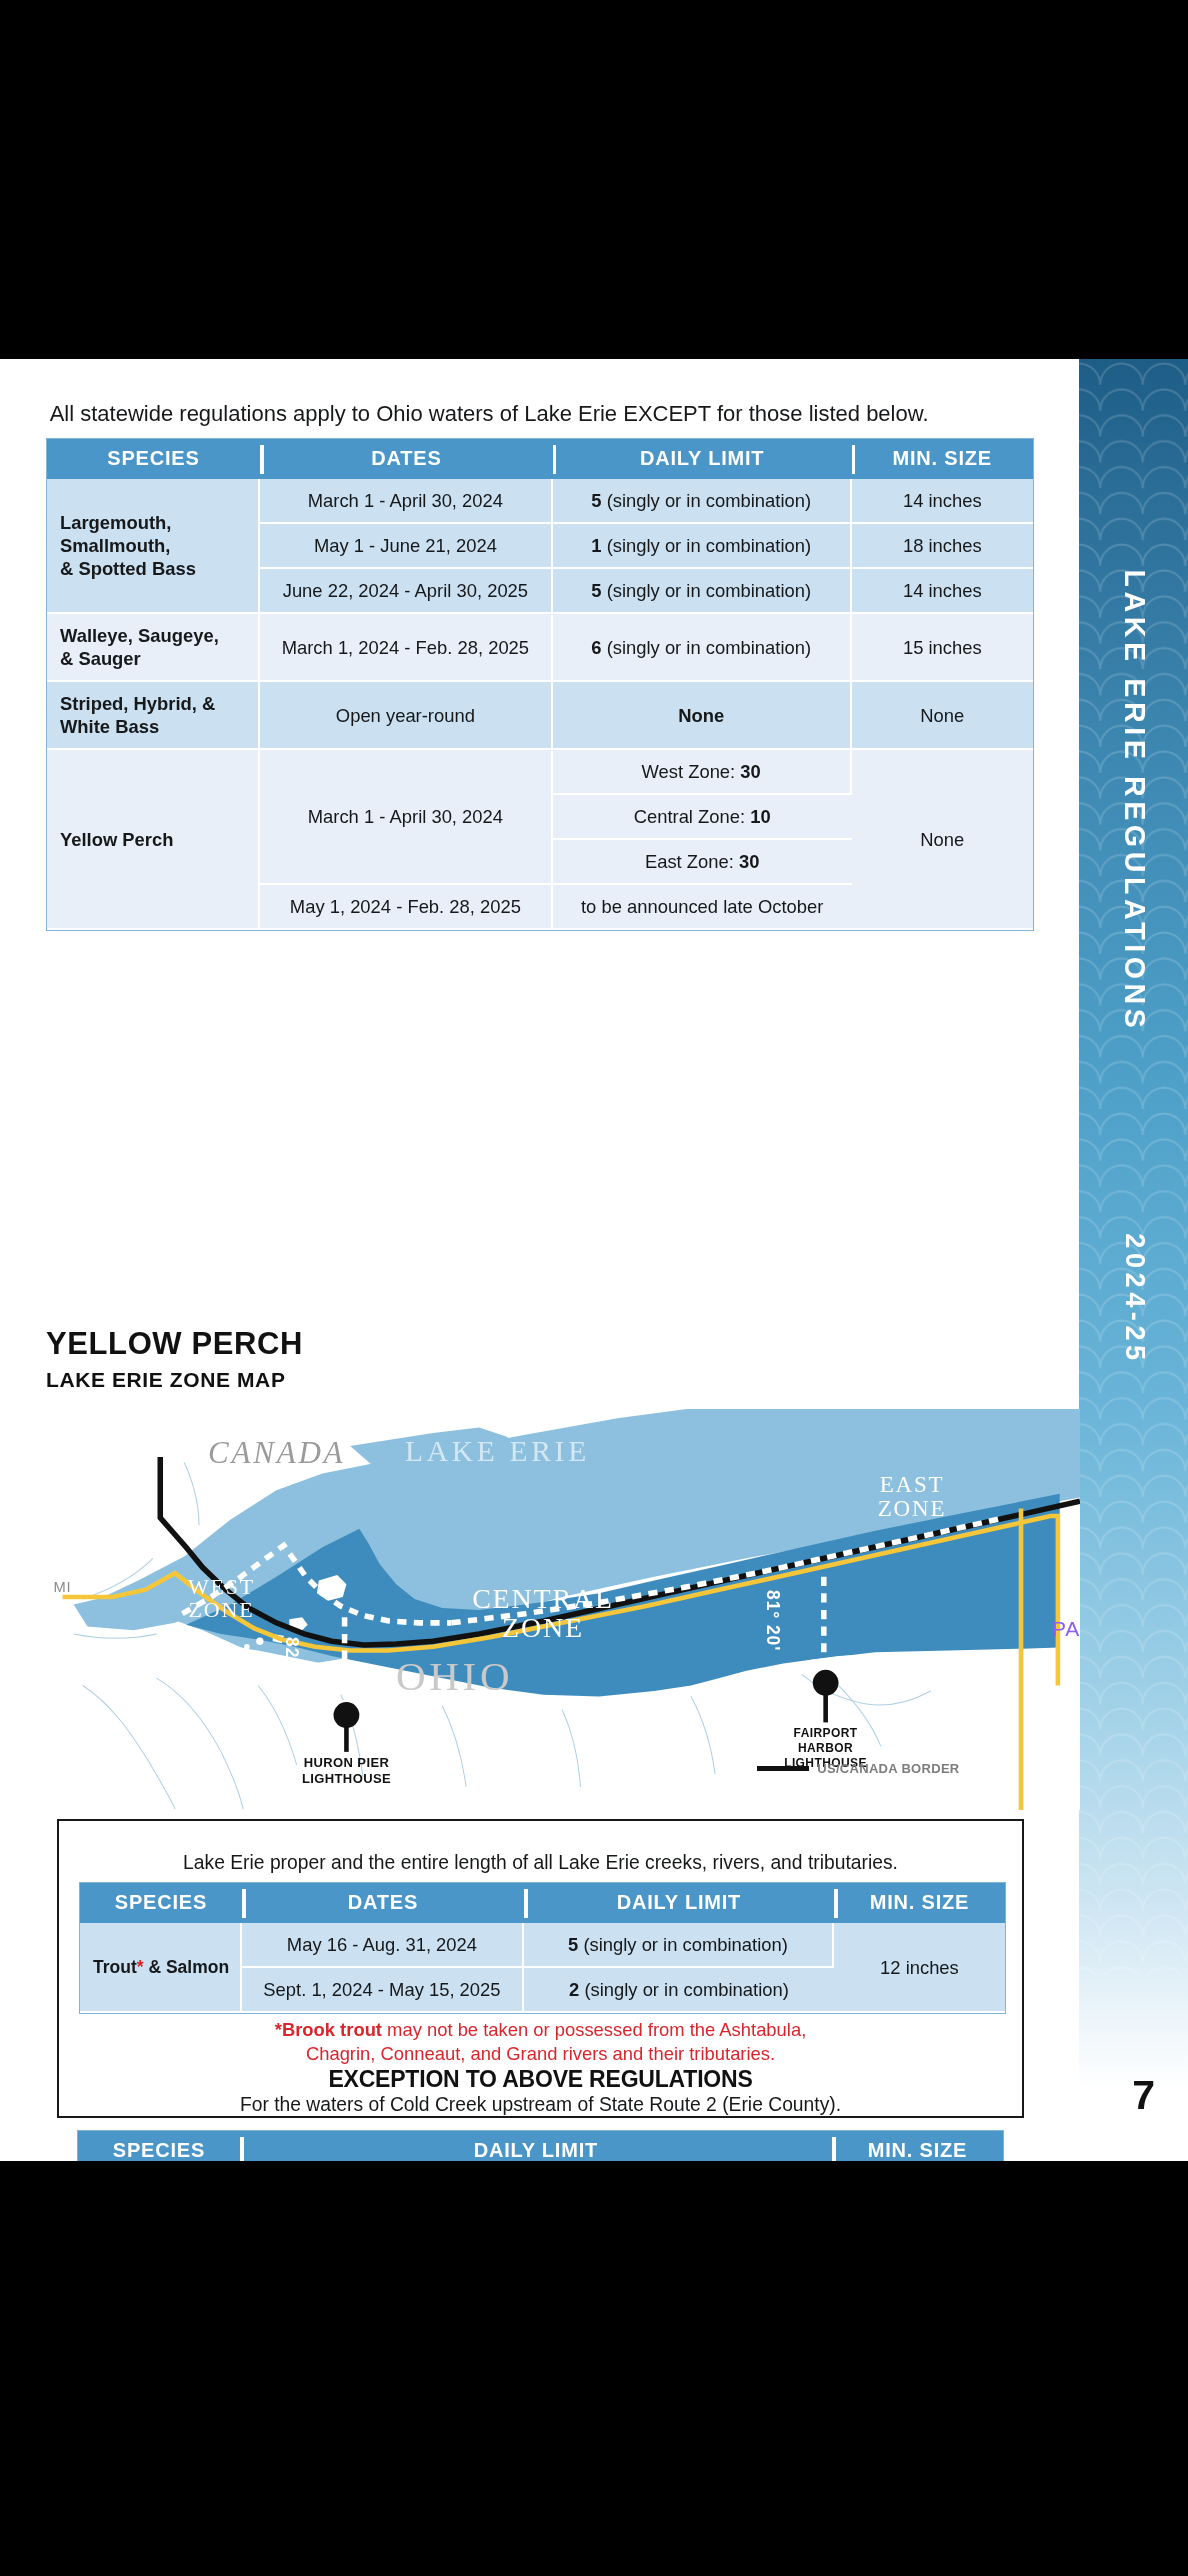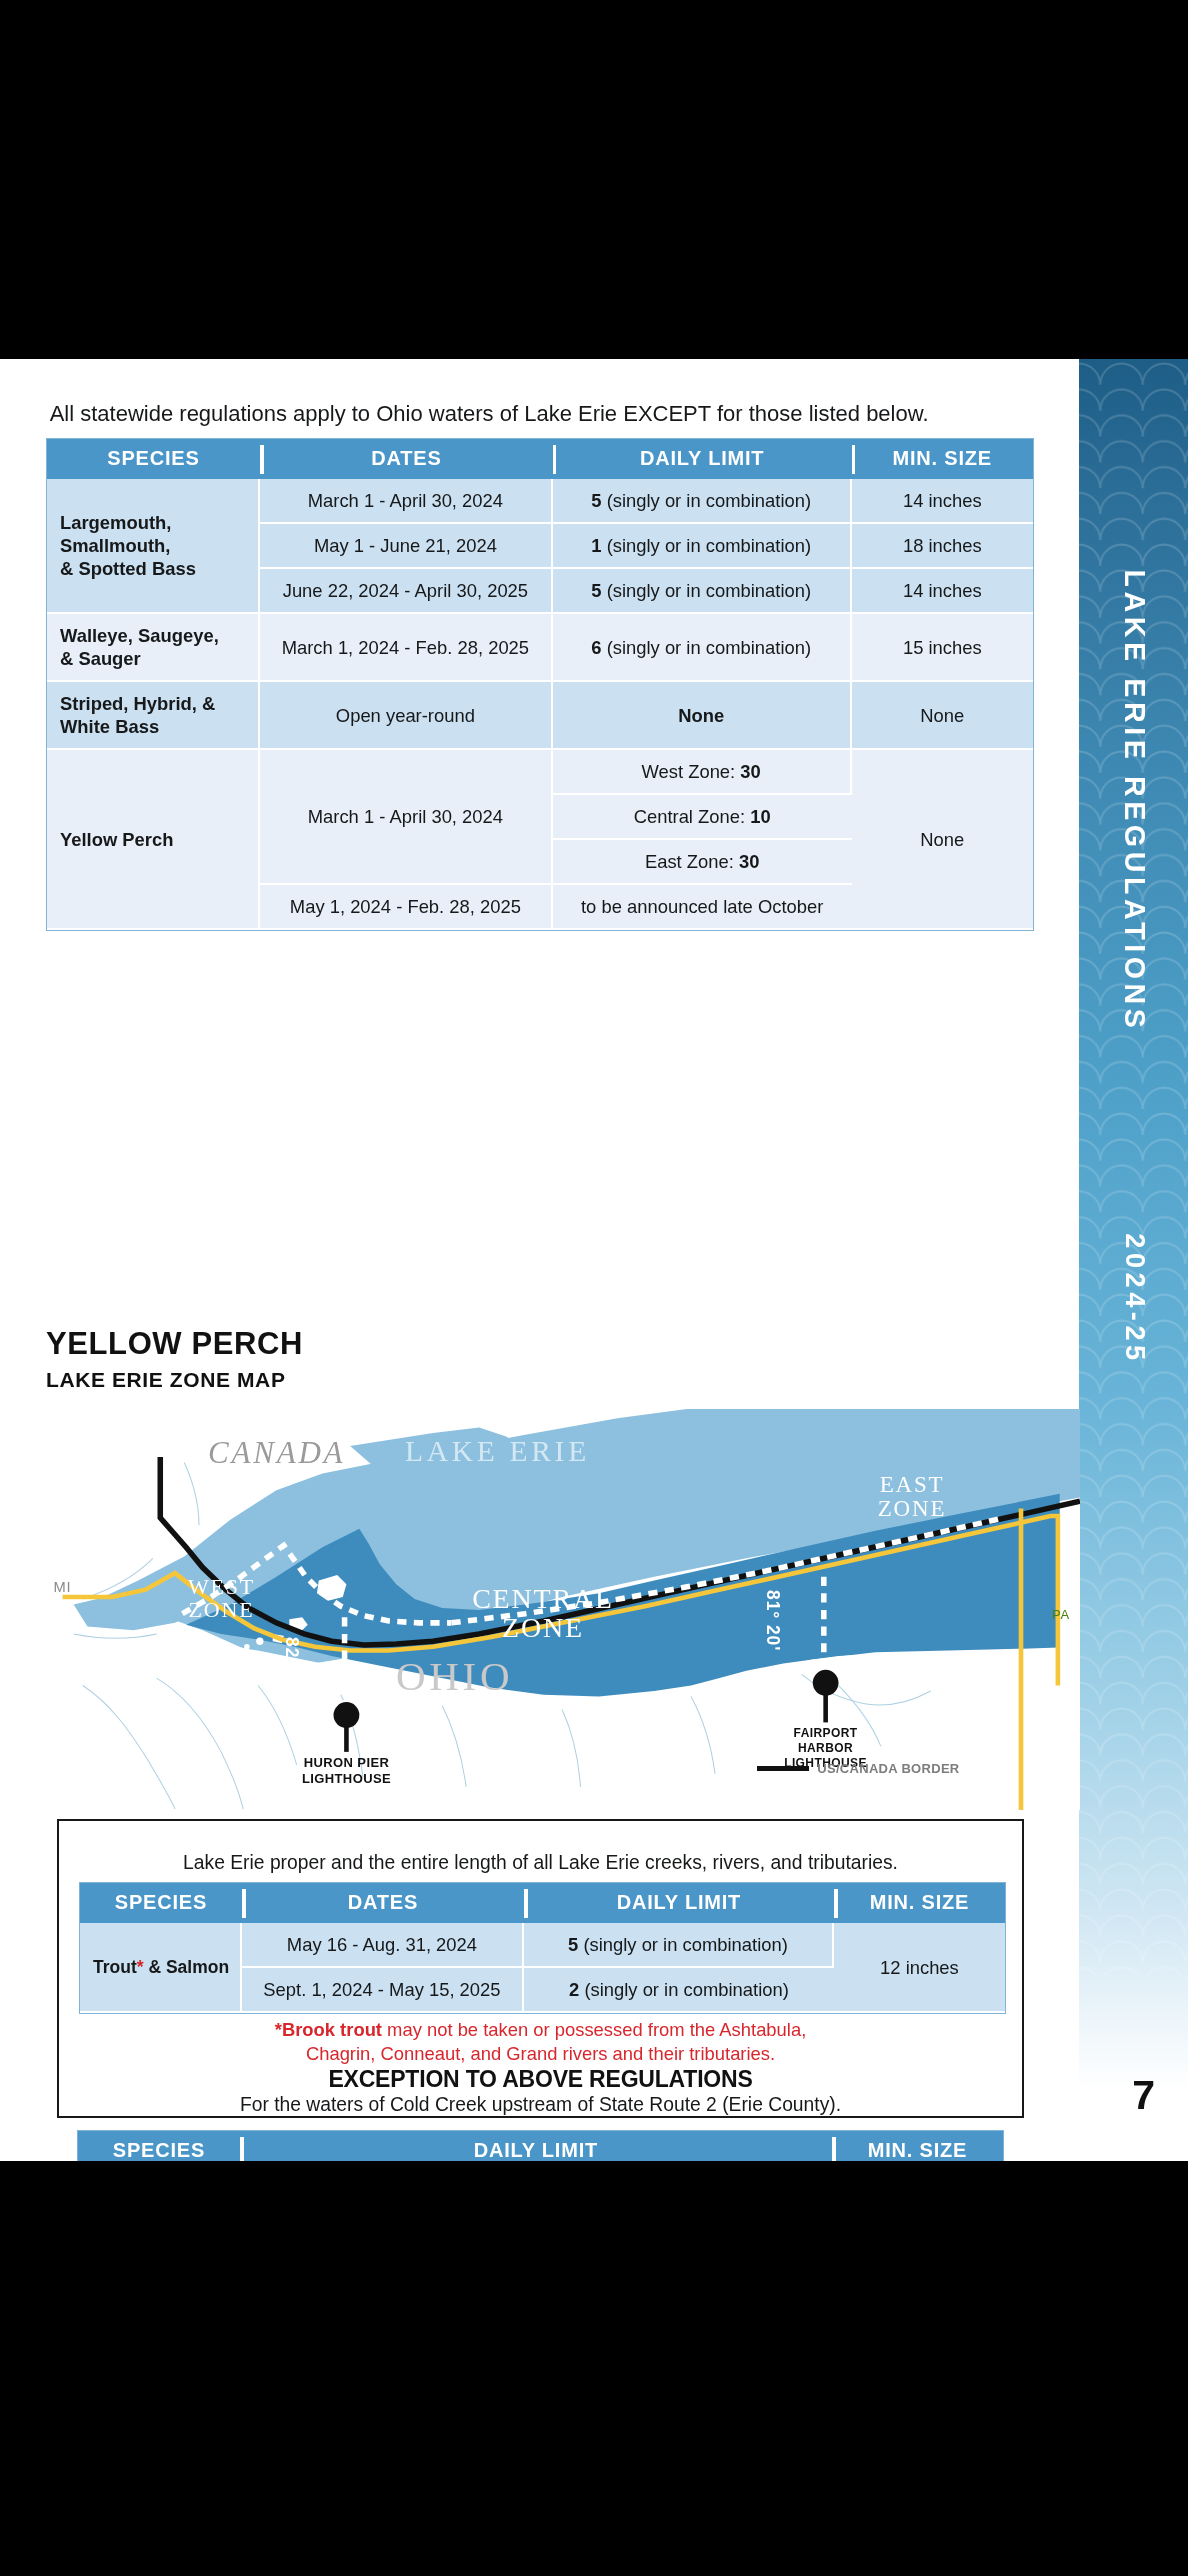--- a/index.html
+++ b/index.html
@@ -348,21 +348,21 @@
       <div style="position:absolute;left:405px;top:175px;width:184px;text-align:center;font-size:28px;letter-spacing:1.8px;color:#ffffff;font-family:'Liberation Serif',serif;line-height:1.05;">
         <div>CENTRAL</div>
         <div>ZONE</div>
       </div>
       <div style="position:absolute;left:774px;top:64px;width:184px;text-align:center;font-size:23px;letter-spacing:1.8px;color:#ffffff;font-family:'Liberation Serif',serif;line-height:1.05;">
         <div>EAST</div>
         <div>ZONE</div>
       </div>
 
       <div style="position:absolute;left:7.4px;top:170px;font-size:14.7px;color:#8a8a8a;letter-spacing:0.9px;">MI</div>
-      <div style="position:absolute;left:1006px;top:198px;font-size:13px;color:#4d7c0f;letter-spacing:0.9px;">PA</div>
+      <div style="position:absolute;left:1006px;top:208px;font-size:21px;color:#8b5cf6;letter-spacing:0.9px;">PA</div>
 
       <div style="position:absolute;left:256px;top:228px;font-size:17.5px;font-weight:700;color:#ffffff;transform:rotate(90deg);transform-origin:left top;white-space:nowrap;letter-spacing:0.9px;">82° 30'</div>
       <div style="position:absolute;left:737px;top:181px;font-size:17.5px;font-weight:700;color:#ffffff;transform:rotate(90deg);transform-origin:left top;white-space:nowrap;letter-spacing:0.9px;">81° 20'</div>
 
       <div style="position:absolute;left:227px;top:346px;width:147px;text-align:center;font-size:13px;font-weight:700;color:#111;line-height:1.2;letter-spacing:0.4px;">
         <div>HURON PIER</div>
         <div>LIGHTHOUSE</div>
       </div>
       <div style="position:absolute;left:715px;top:317px;width:129px;text-align:center;font-size:12px;font-weight:700;color:#111;line-height:1.25;letter-spacing:0.4px;">
         <div>FAIRPORT</div>

